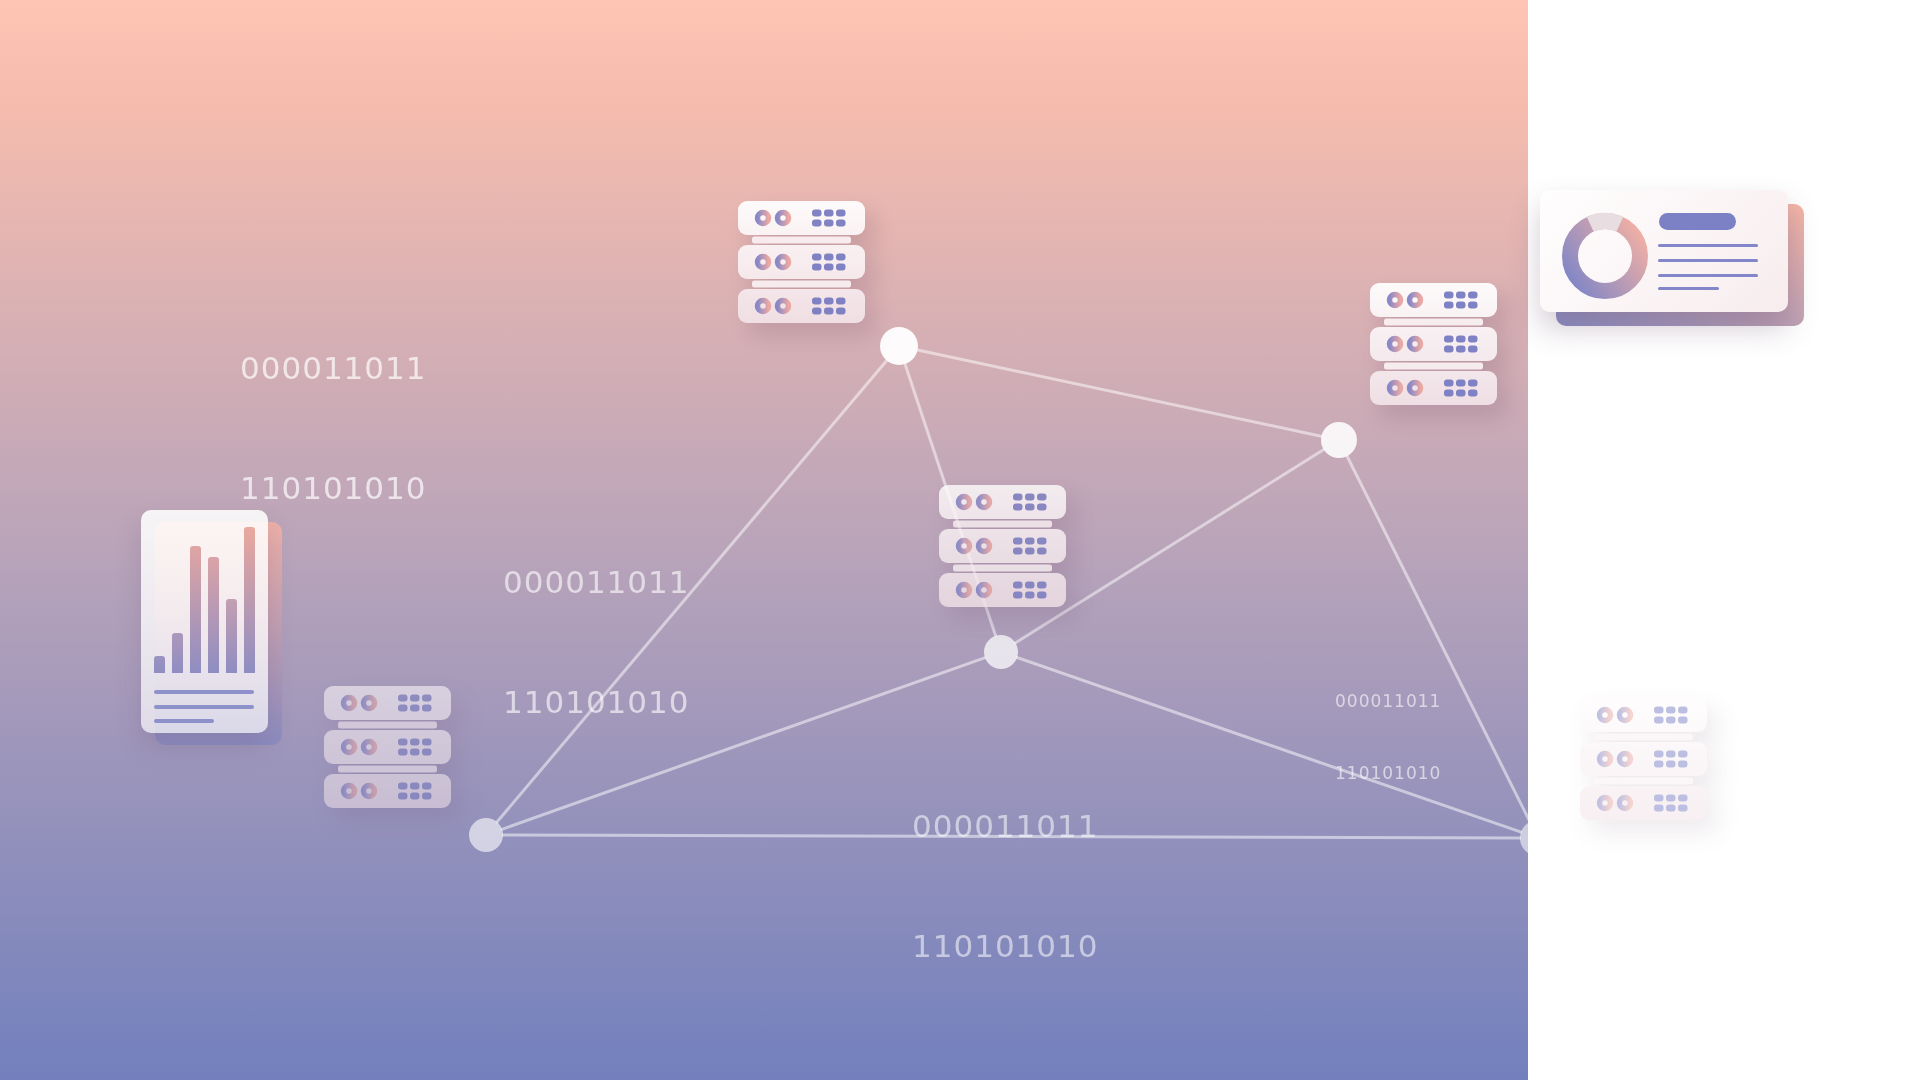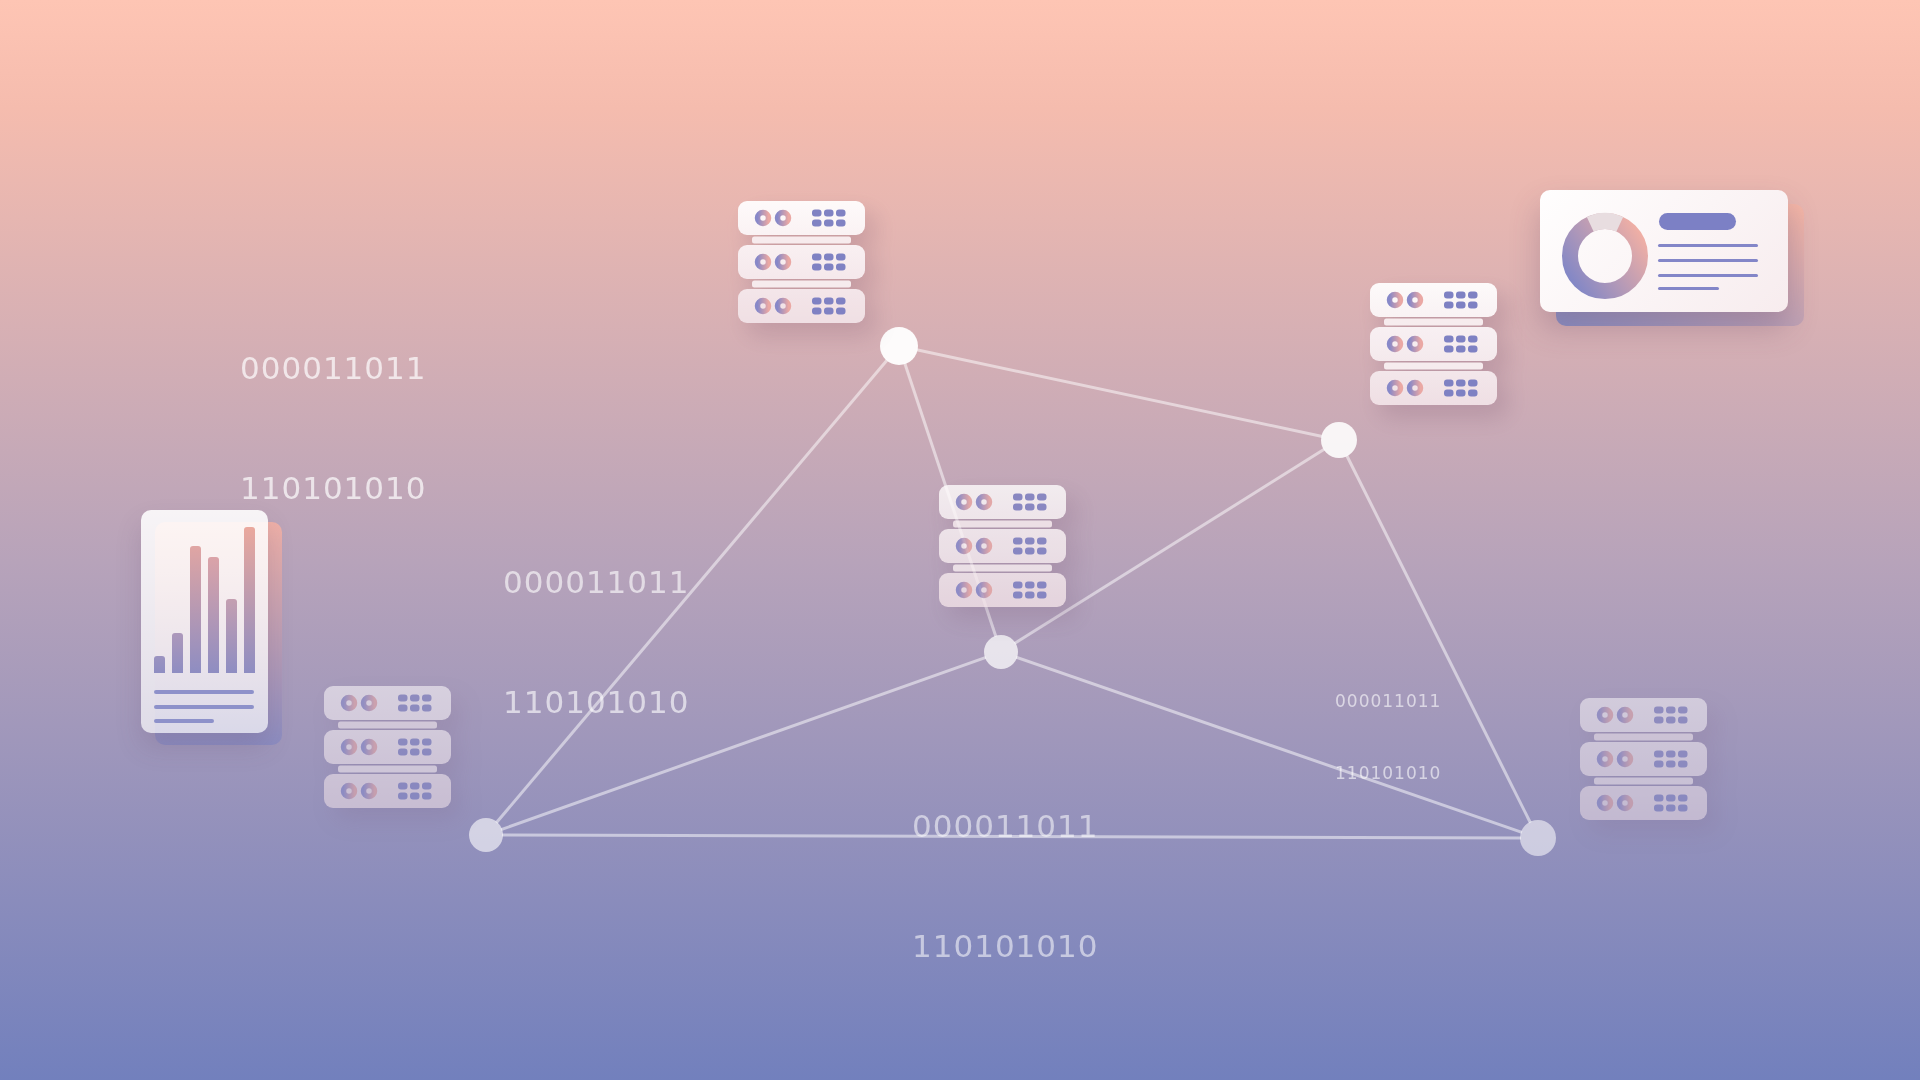--- a/index.html
+++ b/index.html
@@ -1,20 +1,20 @@
 <!DOCTYPE html>
 <html style="--bg-top: #fec5b4; --bg-upper: #f5bcae; --bg-mid: #b7a3ba; --bg-bottom: #7280bd; --chart-bd-top: #efb0a7; --chart-bd-bottom: #8b8cc0; --dash-bd-pink: #f5b5a5; --dash-bd-purple: #8a8fc4; --pill: #7c80c5; --tline: #8488c6;"><head>
 <meta charset="utf-8">
 <style>
   html,body{margin:0;padding:0;}
   body{
     width:1920px;height:1080px;overflow:hidden;
     font-family:"DejaVu Sans","Liberation Sans",sans-serif;
   }
-  #scene{position:relative;width:1920px;height:1080px;
+  #scene{position:relative;width:1528px;height:1080px;
     background:linear-gradient(180deg,var(--bg-top) 0%,var(--bg-upper) 10%,var(--bg-mid) 52%,var(--bg-bottom) 100%);}
   #network{position:absolute;left:0;top:0;}
   .binary{position:absolute;color:#ffffff;letter-spacing:1px;white-space:pre;}
   .server{position:absolute;width:127px;height:122px;
     filter:drop-shadow(10px 12px 12px rgba(106,70,98,0.22));}
   .card{position:absolute;border-radius:10px;}
   .chart-backdrop{background:linear-gradient(180deg,var(--chart-bd-top),var(--chart-bd-bottom));}
   .chart-card{background:linear-gradient(180deg,rgba(255,255,255,0.88),rgba(255,255,255,0.66));
     box-shadow:0 14px 26px rgba(97,68,99,0.18);}
   .dash-backdrop{background:linear-gradient(to bottom left,var(--dash-bd-pink),var(--dash-bd-purple));}

